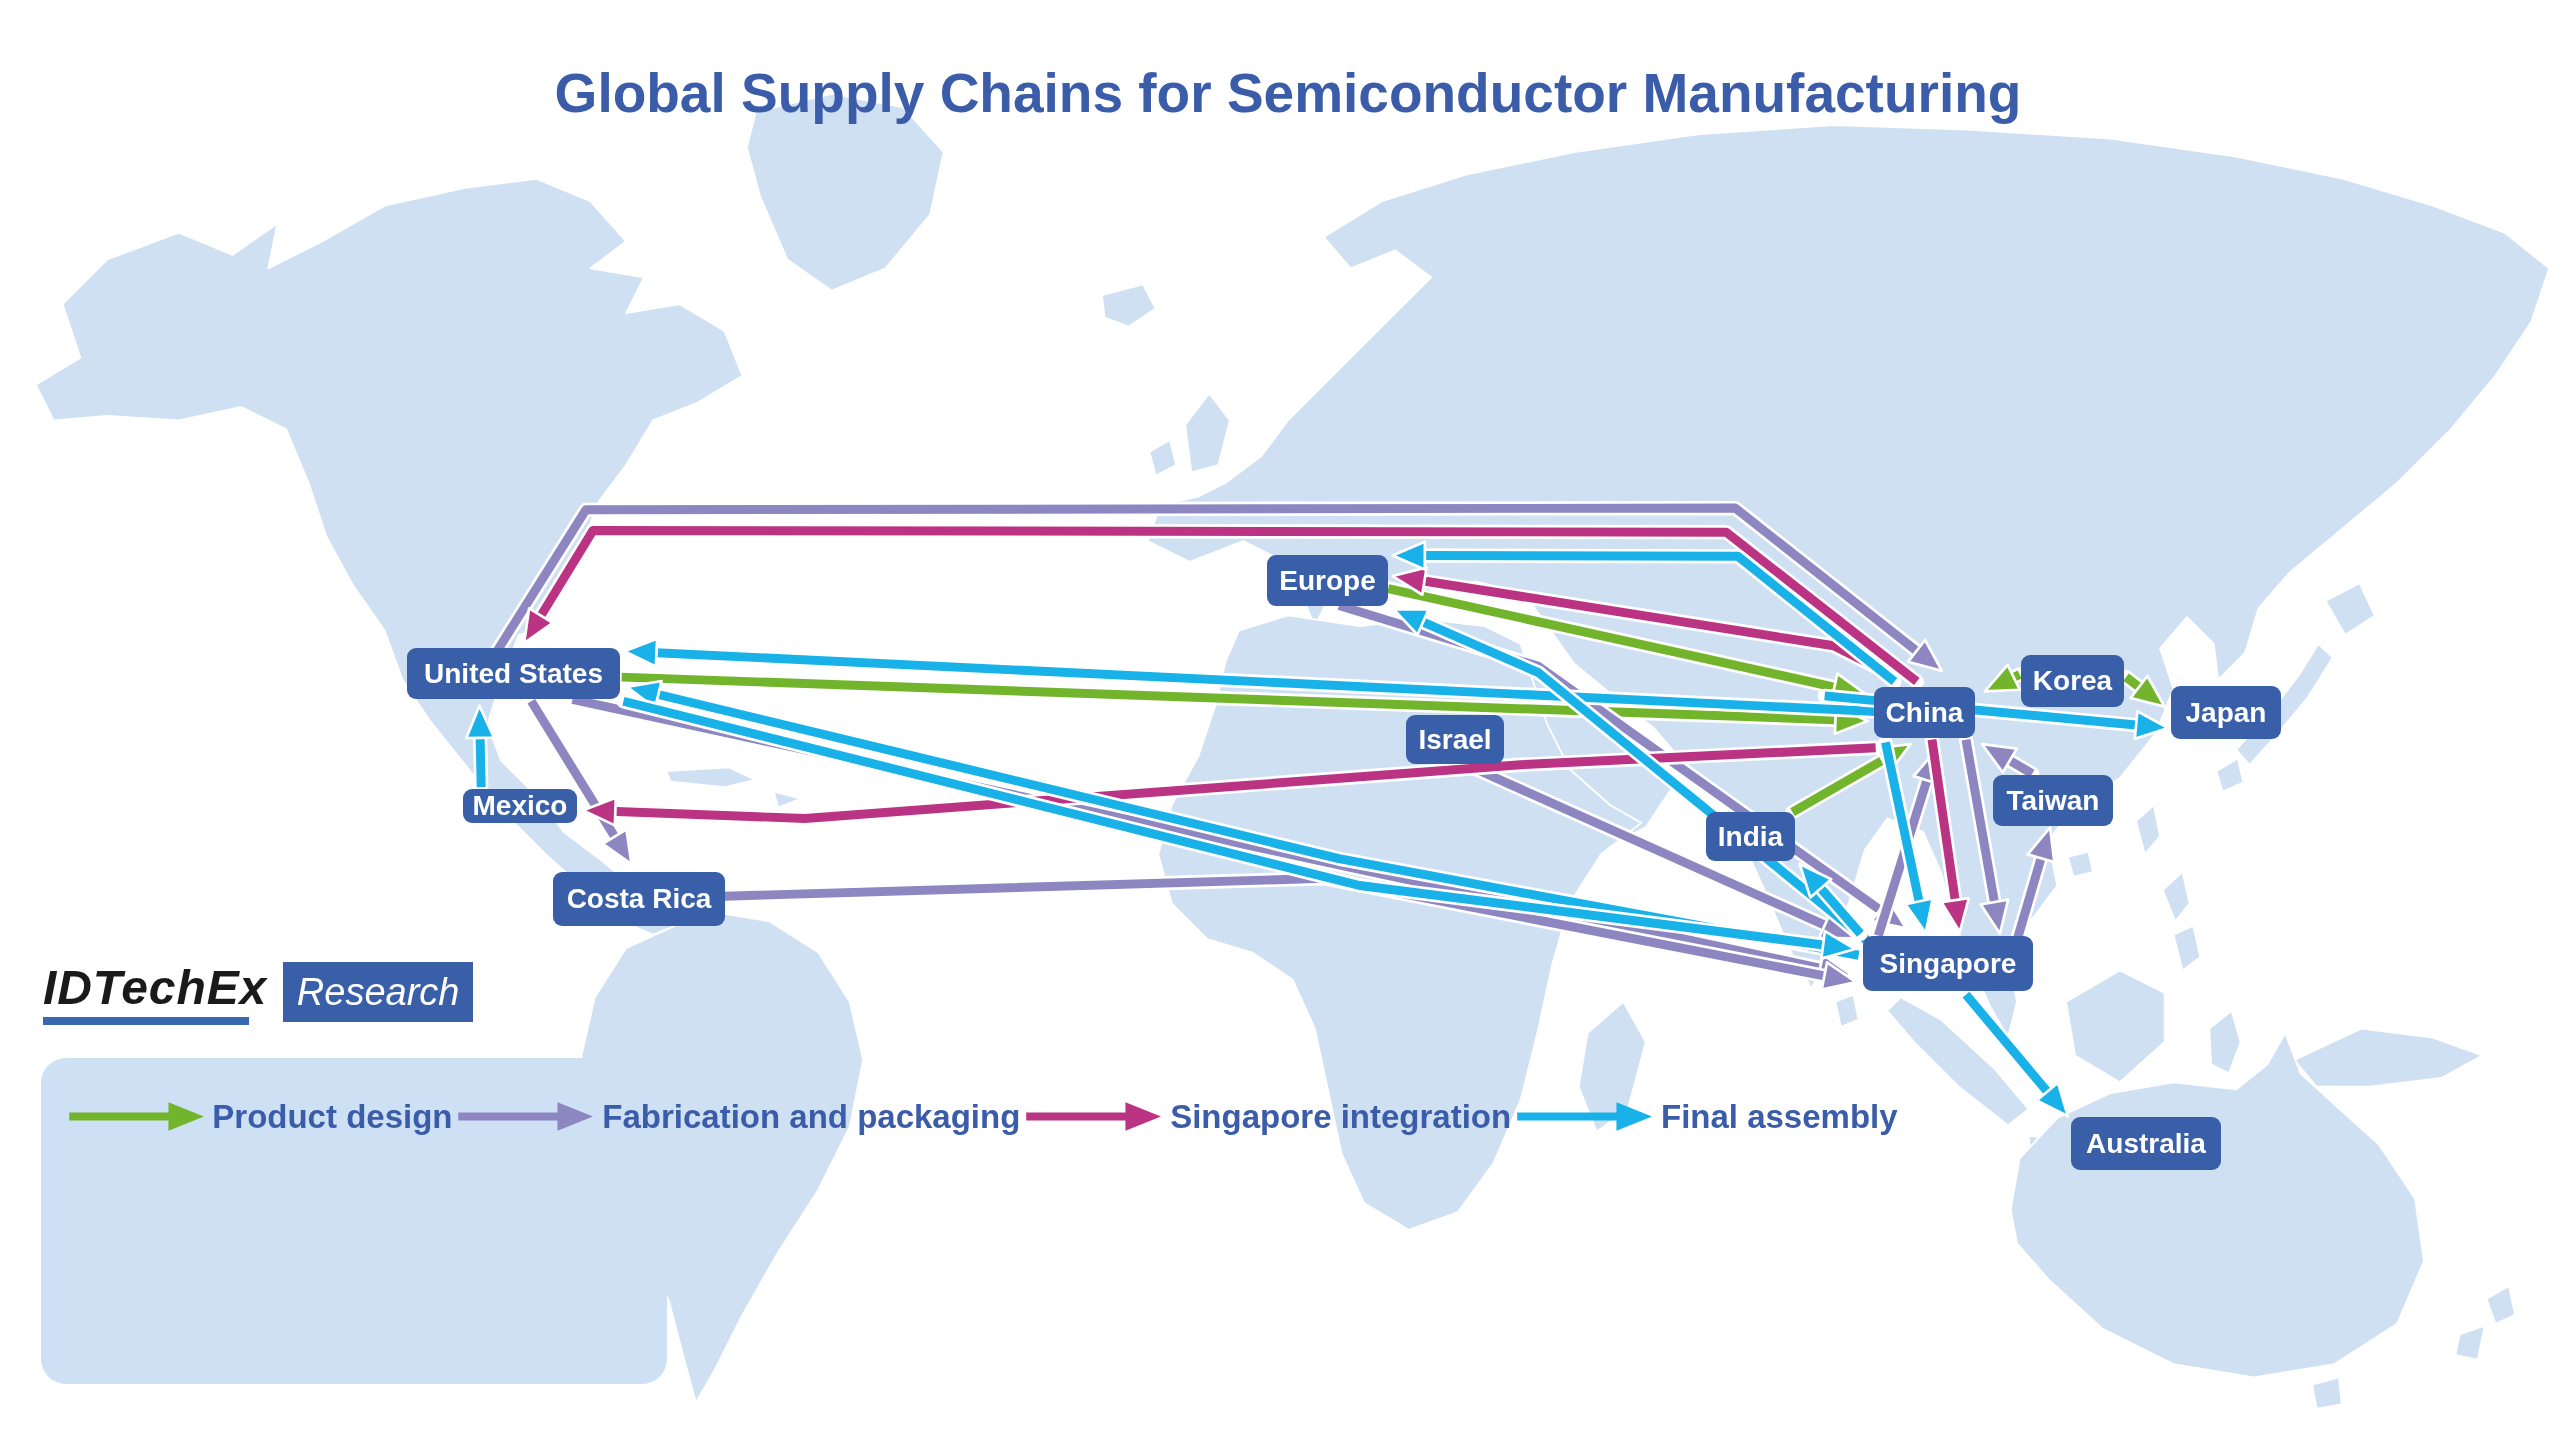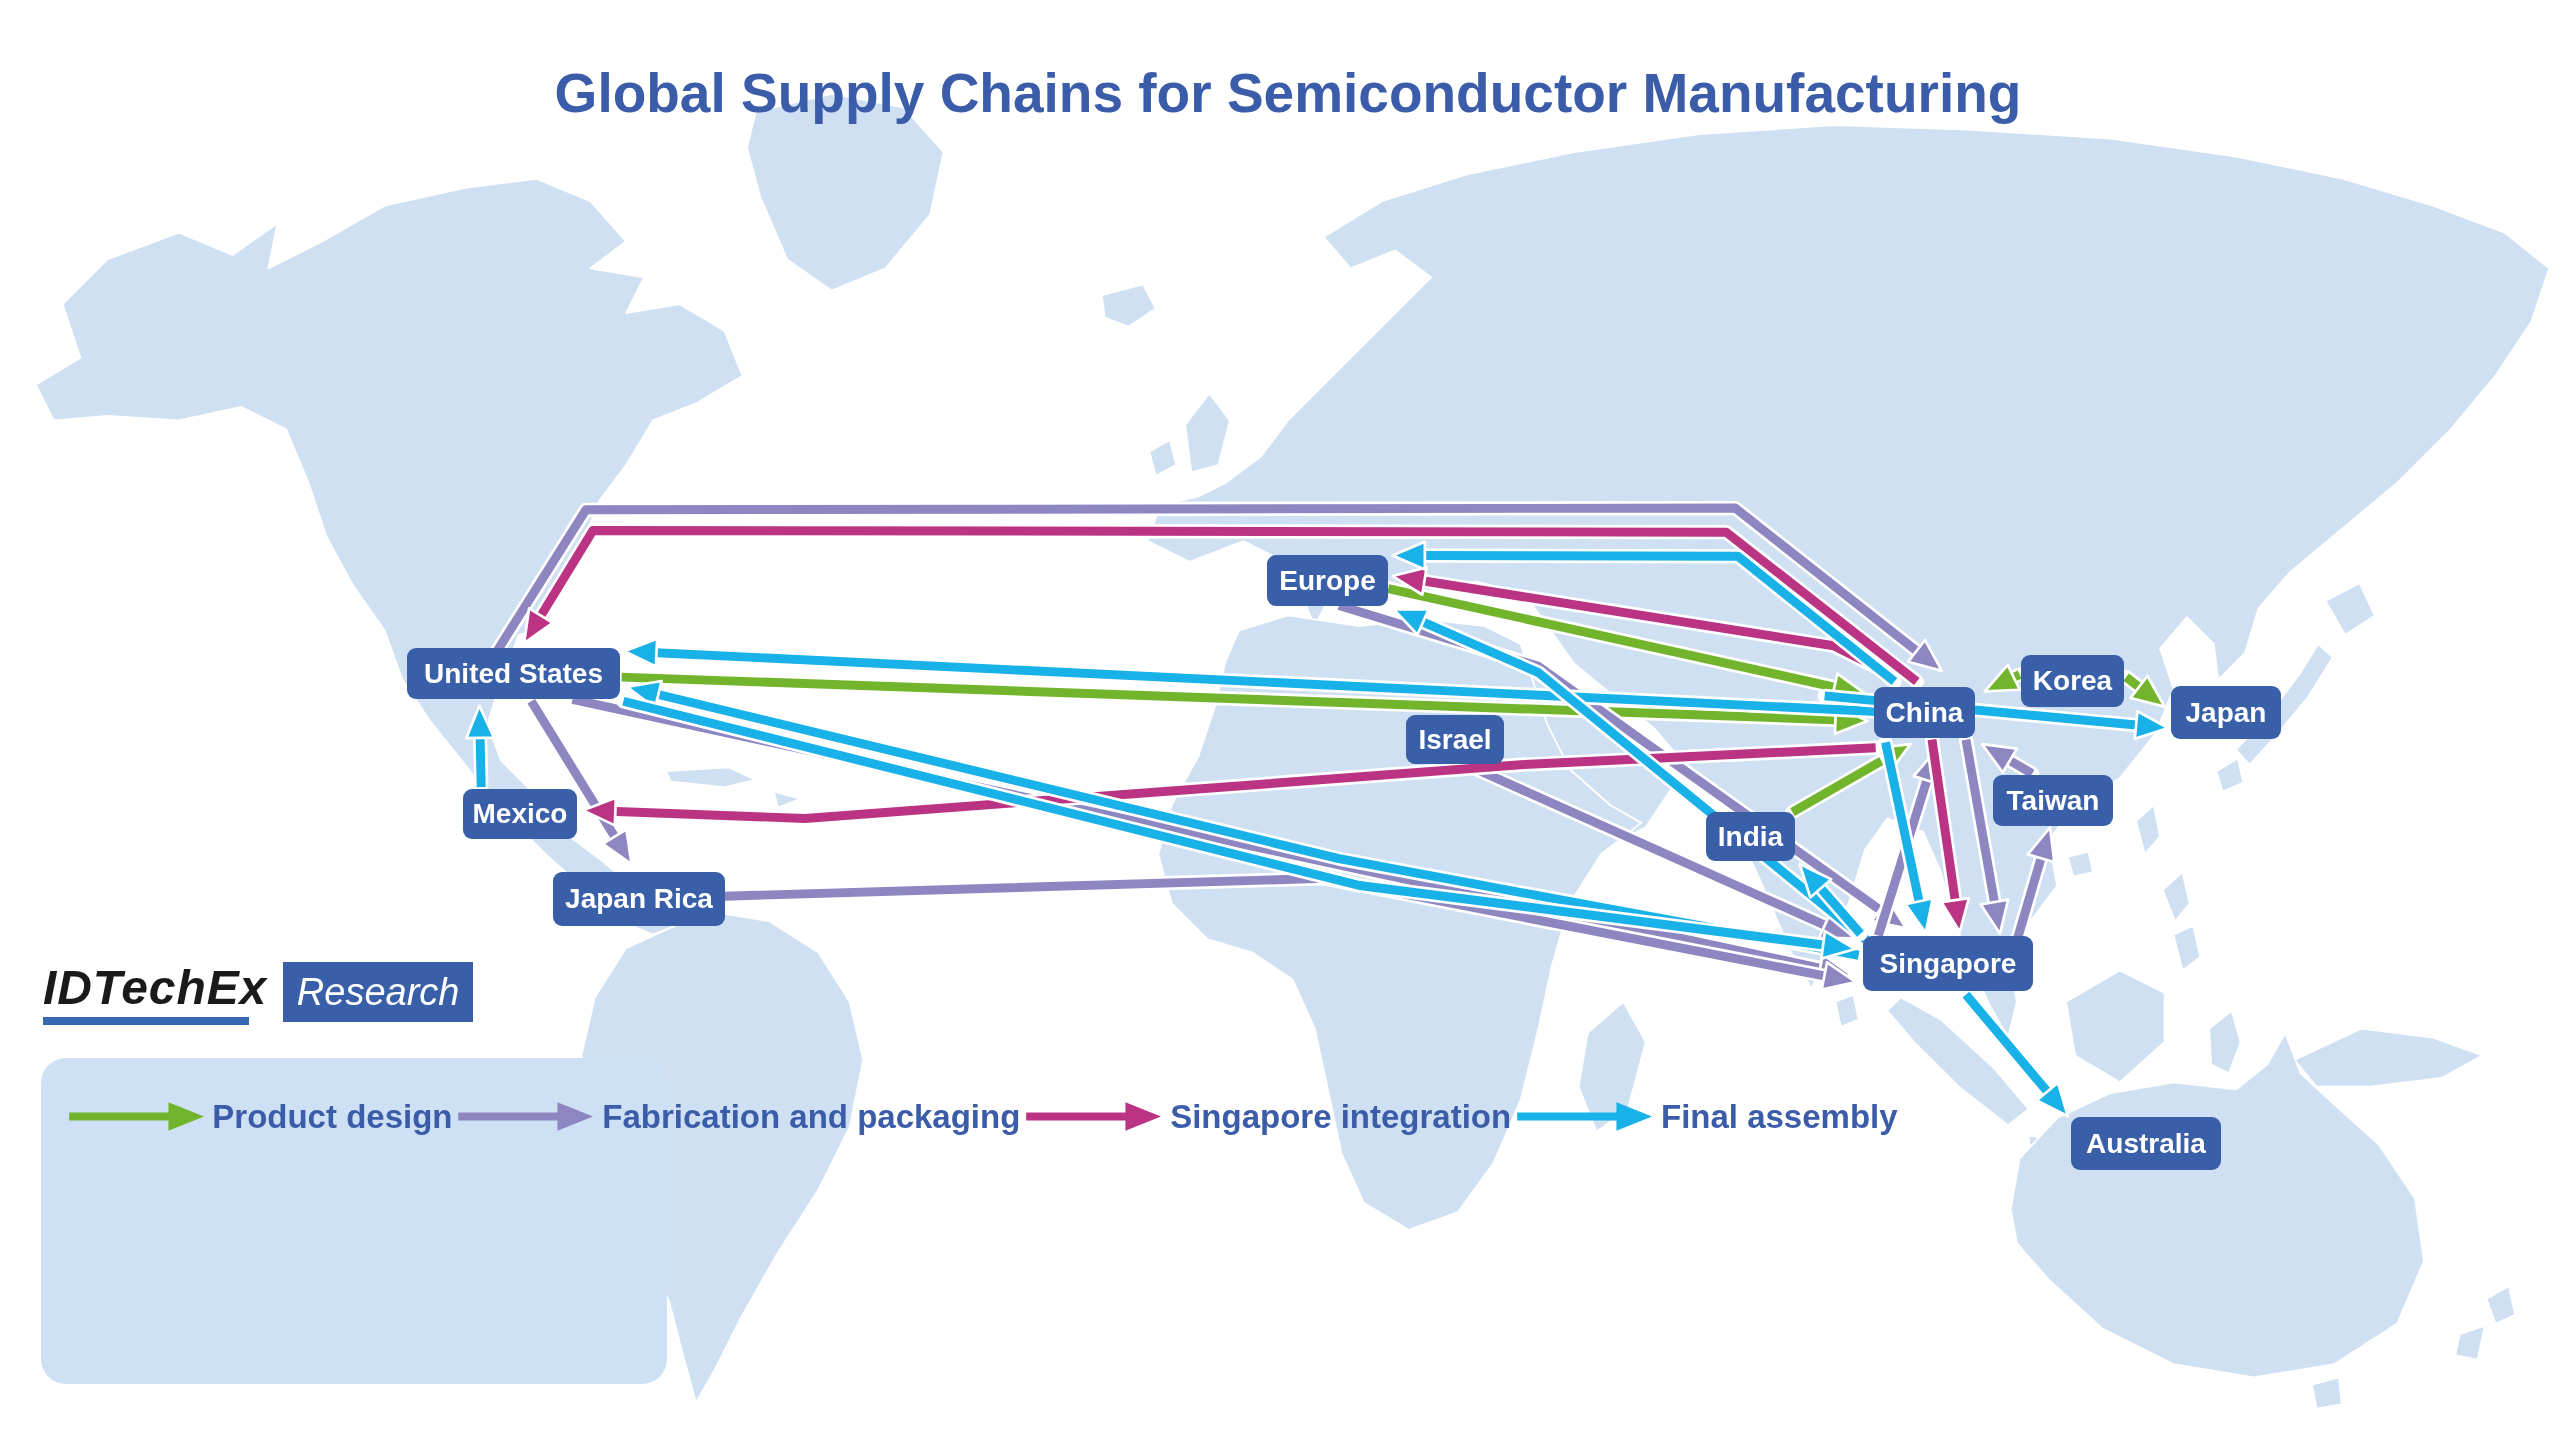--- a/index.html
+++ b/index.html
@@ -215,22 +215,22 @@
         <g>
           <polyline points="2198,1112 2292.728035603216,1225.0088845792752" fill="none" stroke="#ffffff" stroke-width="16" stroke-linejoin="round" stroke-linecap="round"></polyline>
           <polyline points="2198,1112 2292.728035603216,1225.0088845792752" fill="none" stroke="#18b1e8" stroke-width="10" stroke-linejoin="round" stroke-linecap="butt"></polyline>
           <polygon points="2312,1248 2276.9948997564848,1230.3678431001354 2300.7523856912335,1210.453479890125" fill="#18b1e8" stroke="#ffffff" stroke-width="3" stroke-linejoin="round"></polygon>
         </g>
       </g>
   </svg>
 
   <div id="nodes-layer">
       <div class="node-label" style="left: 407px; top: 648px; width: 213px; height: 51px;">United States</div>
-      <div class="node-label" style="left: 463px; top: 789px; width: 114px; height: 50px;">Mexico</div>
-      <div class="node-label" style="left: 553px; top: 872px; width: 172px; height: 54px;">Japan Rica</div>
+      <div class="node-label" style="left: 463px; top: 789px; width: 114px; height: 34px;">Mexico</div>
+      <div class="node-label" style="left: 553px; top: 872px; width: 172px; height: 54px;">Costa Rica</div>
       <div class="node-label" style="left: 1267px; top: 555px; width: 121px; height: 51px;">Europe</div>
       <div class="node-label" style="left: 1406px; top: 715px; width: 98px; height: 49px;">Israel</div>
       <div class="node-label" style="left: 1706px; top: 812px; width: 89px; height: 49px;">India</div>
       <div class="node-label" style="left: 1874px; top: 687px; width: 101px; height: 51px;">China</div>
       <div class="node-label" style="left: 2021px; top: 655px; width: 103px; height: 52px;">Korea</div>
       <div class="node-label" style="left: 2171px; top: 686px; width: 110px; height: 53px;">Japan</div>
       <div class="node-label" style="left: 1993px; top: 775px; width: 120px; height: 51px;">Taiwan</div>
       <div class="node-label" style="left: 1863px; top: 936px; width: 170px; height: 55px;">Singapore</div>
       <div class="node-label" style="left: 2071px; top: 1117px; width: 150px; height: 53px;">Australia</div>
     </div>

